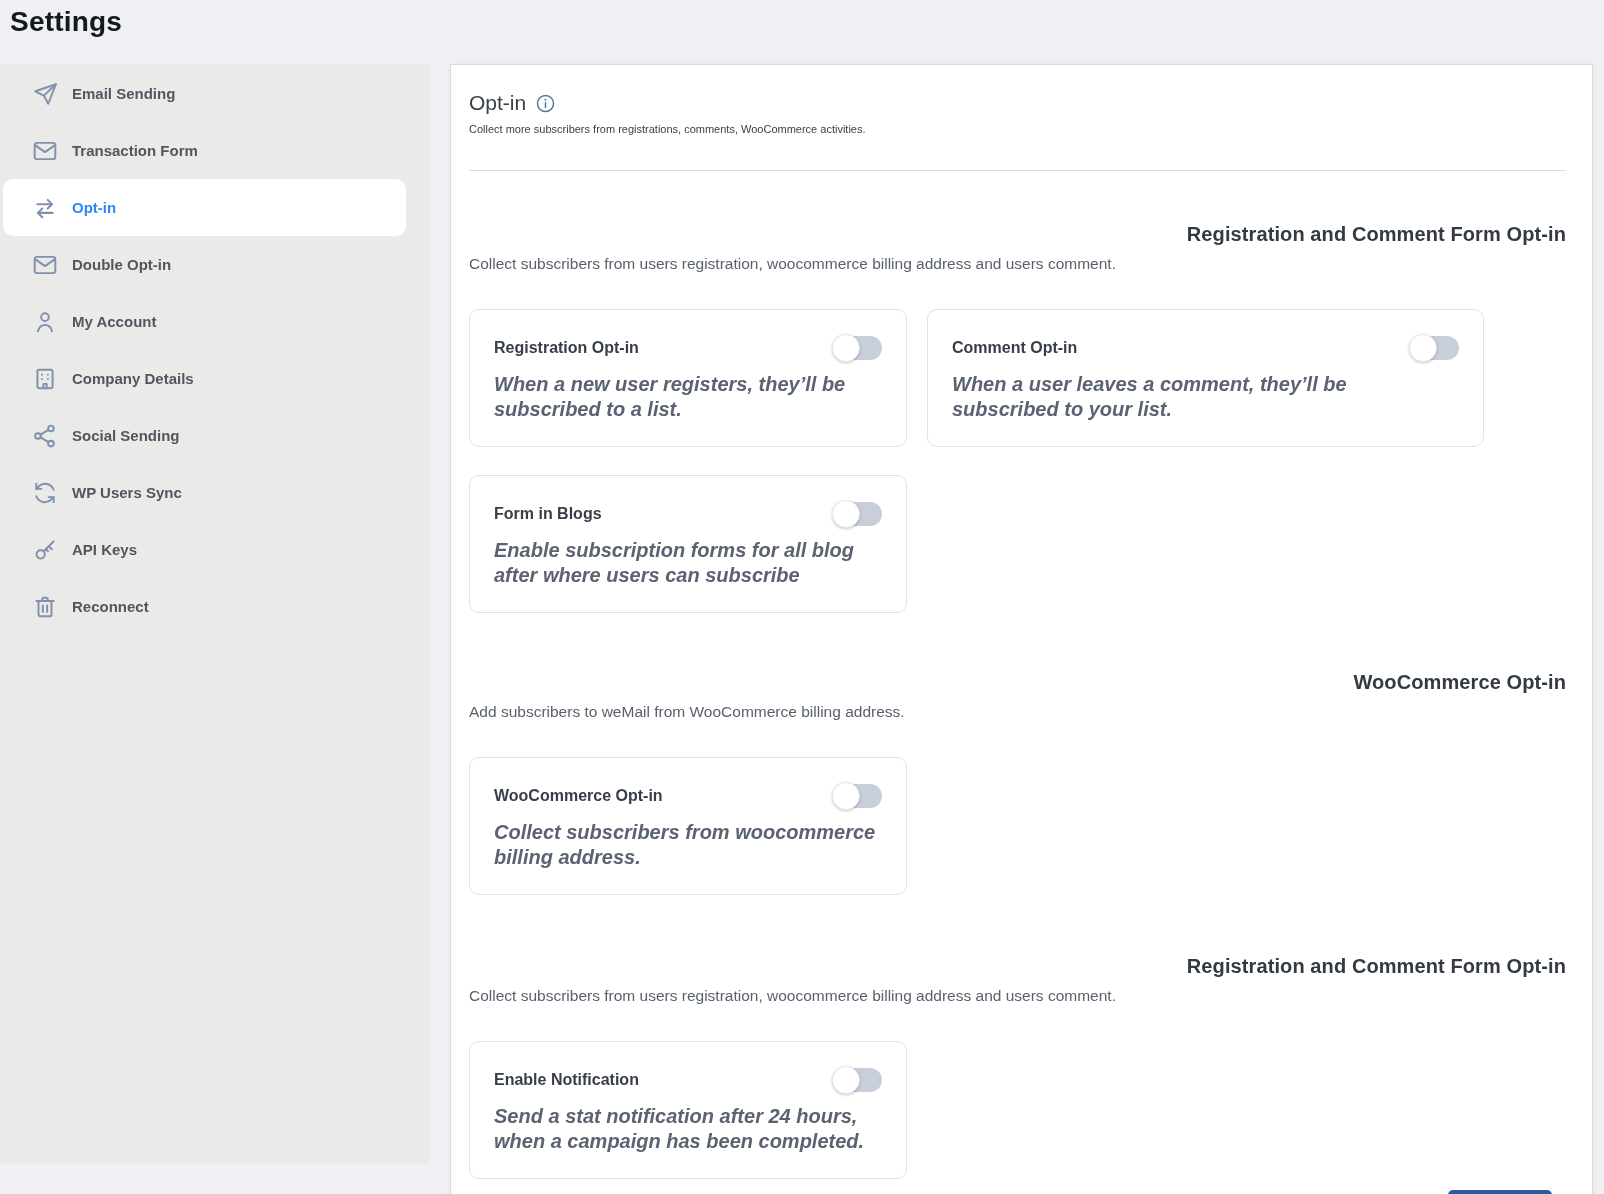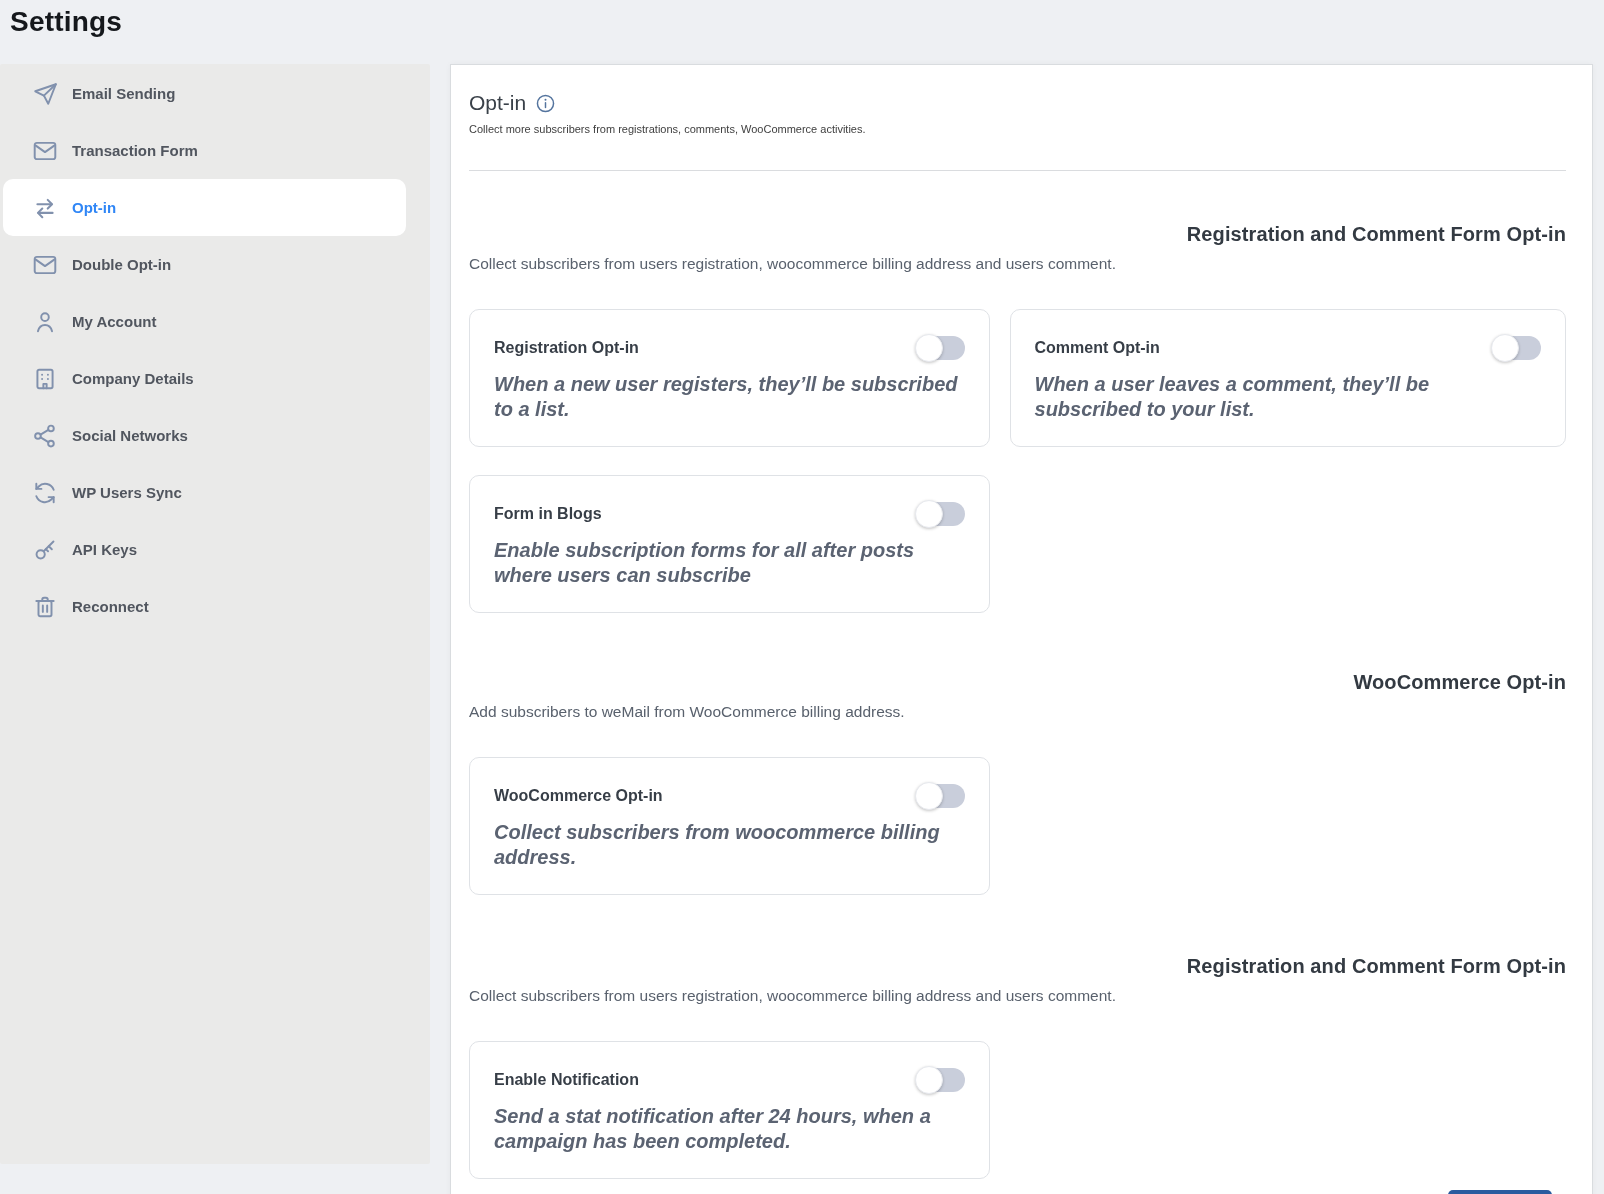--- a/index.html
+++ b/index.html
@@ -68,21 +68,21 @@
   section.sec { margin-top: 52px; }
   section.sec.sec-woo { margin-top: 58px; }
   section.sec.sec-notif { margin-top: 60px; }
   .sec-heading { font-size: 20px; font-weight: 700; color: #333a42; letter-spacing: .1px; text-align: right; }
   .sec-desc { margin-top: 9px; font-size: 15.5px; color: #59616d; }
   .cards-row { display: flex; gap: 20px; margin-top: 36px; }
   .cards-row + .cards-row { margin-top: 28px; }
 
   
   .card {
-    width: 521px;
+    width: 438px;
     background: #fff;
     border: 1px solid #dfe2e6;
     border-radius: 10px;
     padding: 26px 24px 24px 24px;
   }
   .card.c-comment { width: 557px; }
   .card.c-comment .card-desc { max-width: 450px; }
   .card-head { display: flex; align-items: center; justify-content: space-between; }
   .card-title { font-size: 16px; font-weight: 700; color: #373e47; }
   .card-desc {
@@ -195,21 +195,21 @@
 
     <div class="side-item">
       <span class="side-icon">
         <svg viewBox="0 0 24 24" fill="none" stroke="currentColor" stroke-width="1.8" stroke-linecap="round" stroke-linejoin="round">
             <circle cx="5.5" cy="12" r="2.6"></circle>
             <circle cx="17.5" cy="5" r="2.6"></circle>
             <circle cx="17.5" cy="19" r="2.6"></circle>
             <path d="m7.9 10.7 7.2-4.3M7.9 13.3l7.2 4.3"></path>
           </svg>
       </span>
-      <span class="side-label">Social Networks</span>
+      <span class="side-label">Social Sending</span>
     </div>
 
     <div class="side-item">
       <span class="side-icon">
         <svg viewBox="0 0 24 24" fill="none" stroke="currentColor" stroke-width="1.8" stroke-linecap="round" stroke-linejoin="round">
             <path d="M20 9A8.4 8.4 0 0 0 6.2 6L4 8.2"></path>
             <path d="M4 3.5v4.7h4.7"></path>
             <path d="M4 15a8.4 8.4 0 0 0 13.8 3l2.2-2.2"></path>
             <path d="M20 20.5v-4.7h-4.7"></path>
           </svg>
@@ -286,21 +286,21 @@
       </div>
 
       <div class="cards-row">
         <div class="card c-blogs">
           <div class="card-head">
             <span class="card-title">Form in Blogs</span>
             <span class="toggle">
                 <span class="knob"></span>
               </span>
           </div>
-          <p class="card-desc">Enable subscription forms for all after posts where users can subscribe</p>
+          <p class="card-desc">Enable subscription forms for all blog after where users can subscribe</p>
         </div>
       </div>
     </section>
 
     <section class="sec sec-woo">
       <h3 class="sec-heading">WooCommerce Opt-in</h3>
       <p class="sec-desc">Add subscribers to weMail from WooCommerce billing address.</p>
 
       <div class="cards-row">
         <div class="card c-woo">

